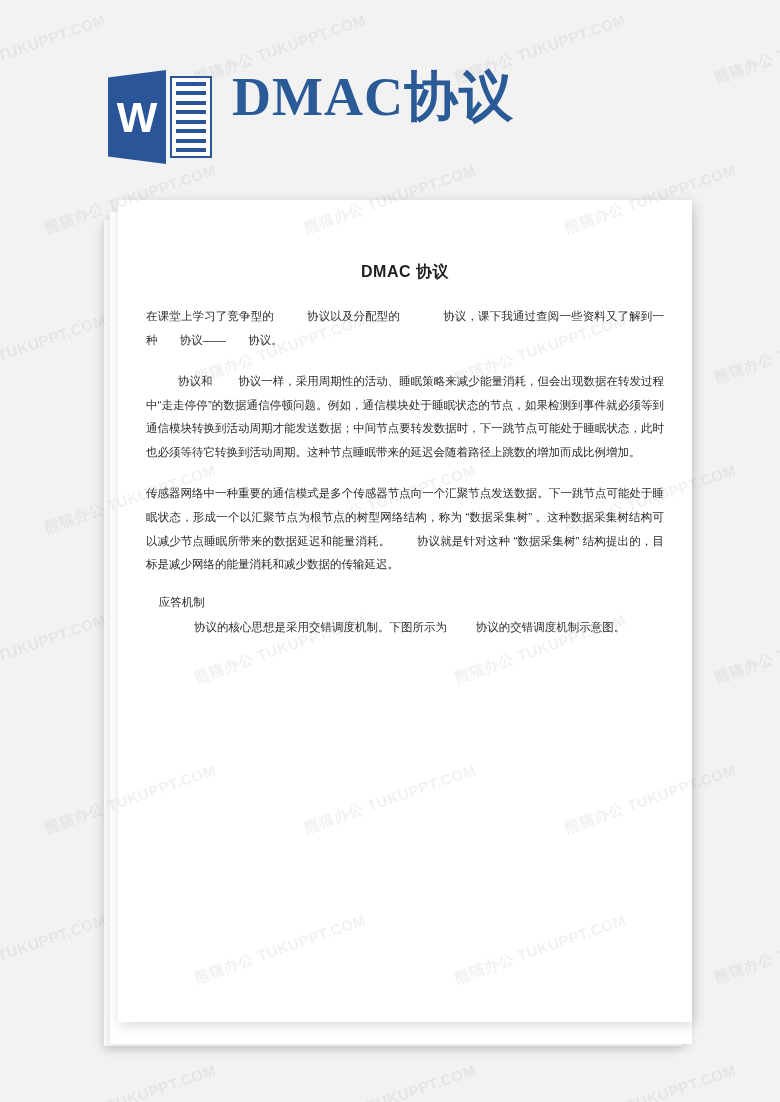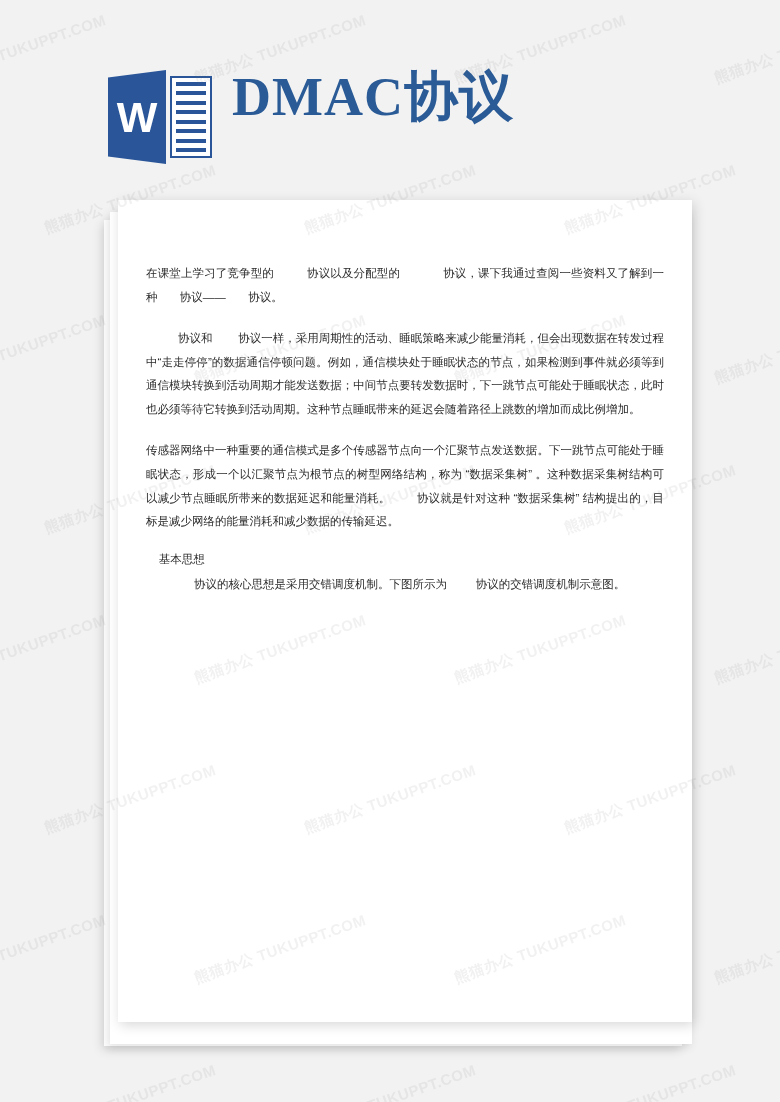--- a/index.html
+++ b/index.html
@@ -196,25 +196,26 @@
 </div>
 
 <div class="paper-stack">
 
   <div class="sheet sheet-back2"></div>
   <div class="sheet sheet-back1"></div>
 
   <div class="sheet sheet-front">
     <div class="doc-body">
 
+      <div class="doc-title">DMAC 协议</div>
 
       <p class="para">在课堂上学习了竞争型的          协议以及分配型的             协议，课下我通过查阅一些资料又了解到一种       协议——       协议。</p>
       <p class="para spaced-top">          协议和        协议一样，采用周期性的活动、睡眠策略来减少能量消耗，但会出现数据在转发过程中“走走停停”的数据通信停顿问题。例如，通信模块处于睡眠状态的节点，如果检测到事件就必须等到通信模块转换到活动周期才能发送数据；中间节点要转发数据时，下一跳节点可能处于睡眠状态，此时也必须等待它转换到活动周期。这种节点睡眠带来的延迟会随着路径上跳数的增加而成比例增加。</p>
       <p class="para spaced-top">传感器网络中一种重要的通信模式是多个传感器节点向一个汇聚节点发送数据。下一跳节点可能处于睡眠状态，形成一个以汇聚节点为根节点的树型网络结构，称为 “数据采集树” 。这种数据采集树结构可以减少节点睡眠所带来的数据延迟和能量消耗。        协议就是针对这种 “数据采集树” 结构提出的，目标是减少网络的能量消耗和减少数据的传输延迟。</p>
-      <p class="para heading-line">    基本思想</p>
+      <p class="para heading-line">    应答机制</p>
       <p class="para">               协议的核心思想是采用交错调度机制。下图所示为         协议的交错调度机制示意图。</p>
 
     </div>
   </div>
 </div>
 
 <div class="watermark-layer">
     <div class="wm" style="left: -70px; top: 40px;">熊猫办公 TUKUPPT.COM</div>
     <div class="wm" style="left: 190px; top: 40px;">熊猫办公 TUKUPPT.COM</div>
     <div class="wm" style="left: 450px; top: 40px;">熊猫办公 TUKUPPT.COM</div>

